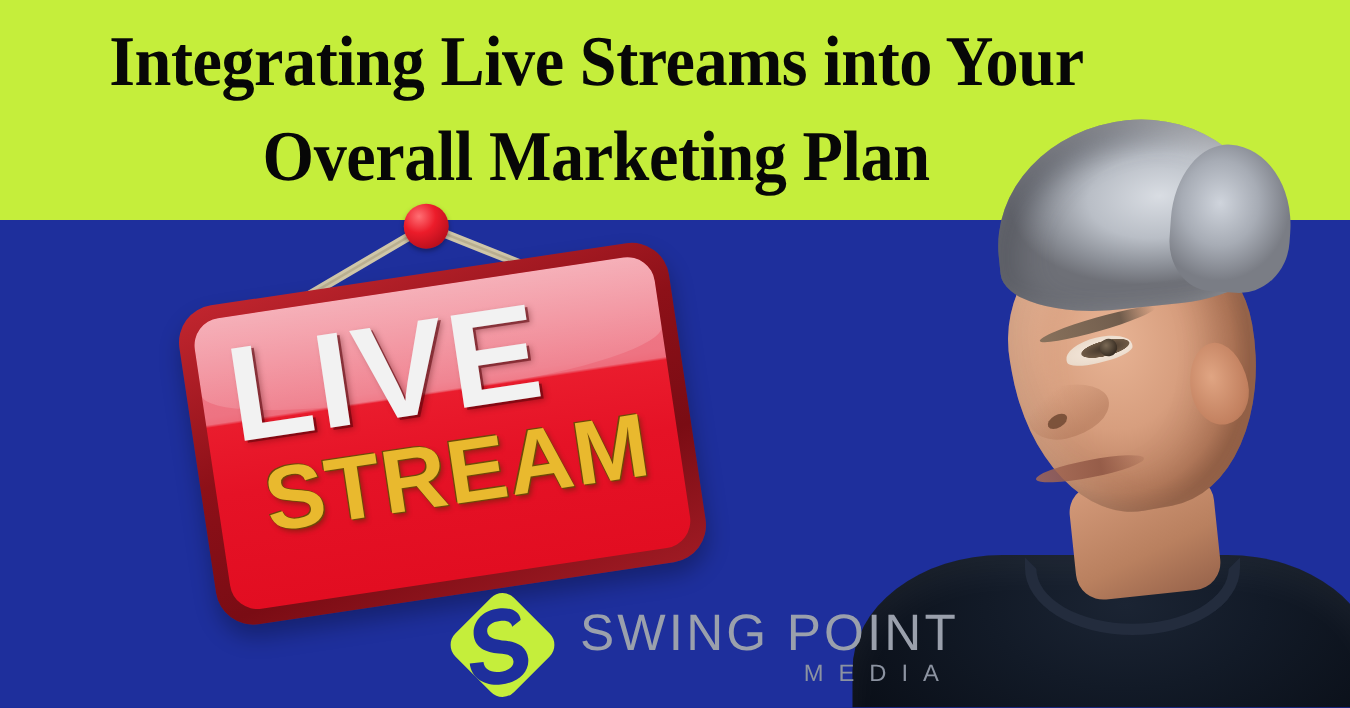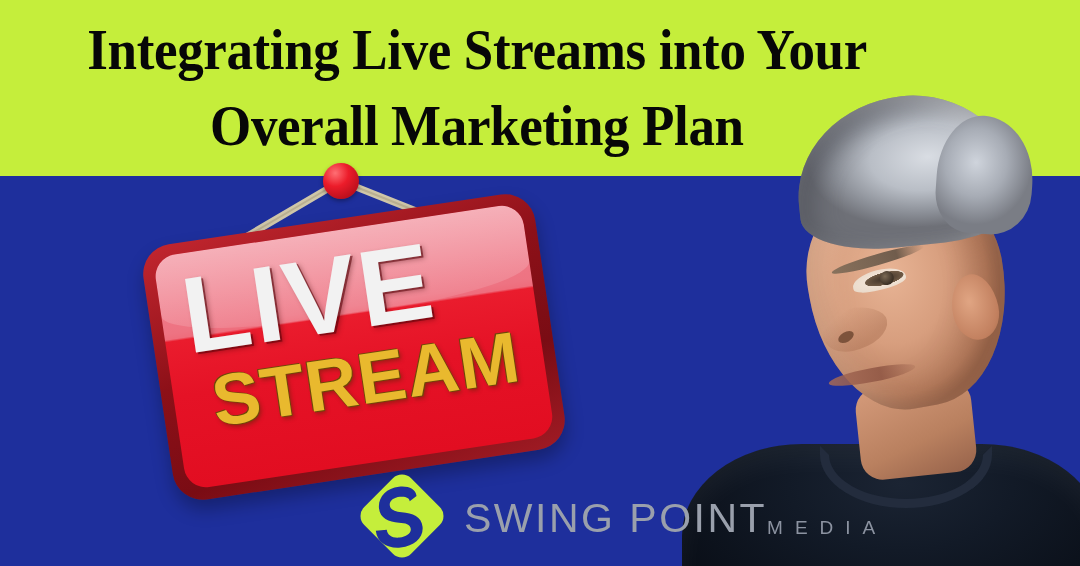--- a/index.html
+++ b/index.html
@@ -280,20 +280,21 @@
     align-items:center;
     gap:16px;
   }
   #logo-mark {
     position:relative;
     width:92px; height:92px;
     flex:0 0 auto;
   }
   #logo-words {
     display:flex;
+    flex-direction:column;
     align-items:flex-start;
     padding-top:4px;
   }
   #logo-name {
     font-family:"Liberation Sans", sans-serif;
     font-size:41px;
     line-height:44px;
     letter-spacing:2.5px;
     color:#9aa0ac;
     font-weight:400;

